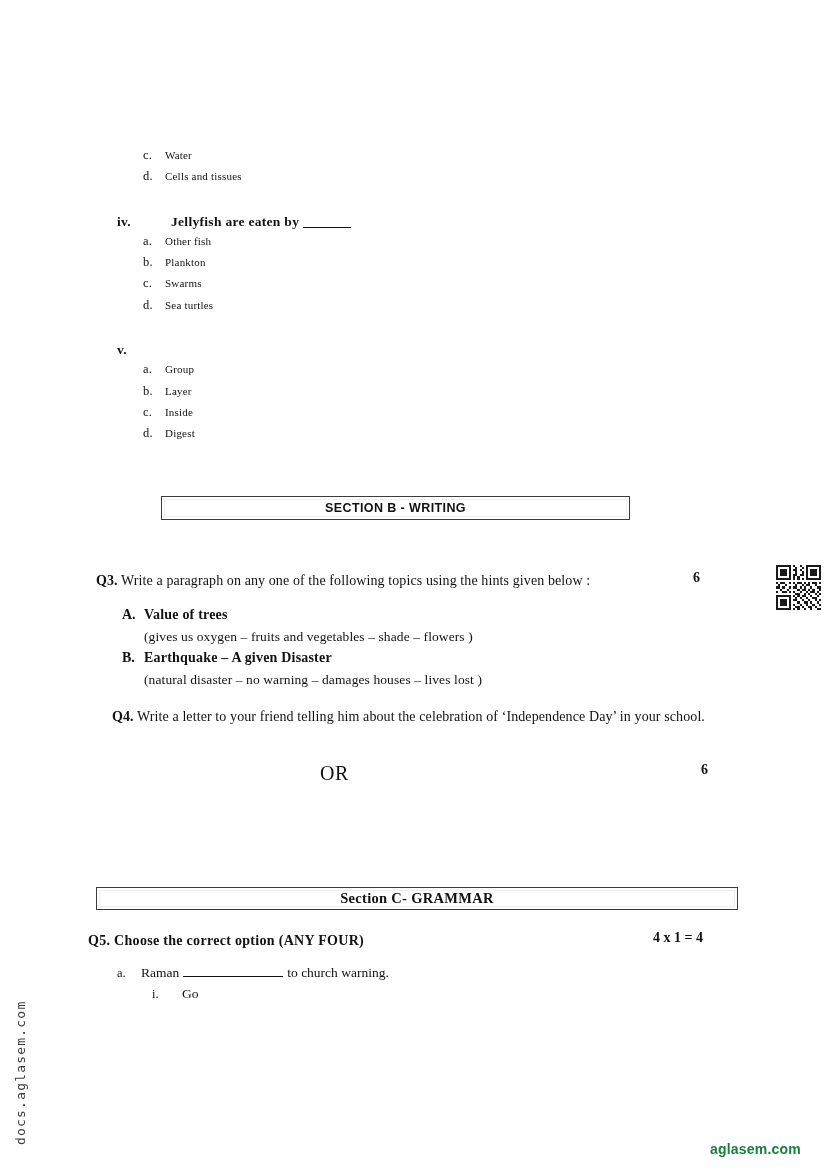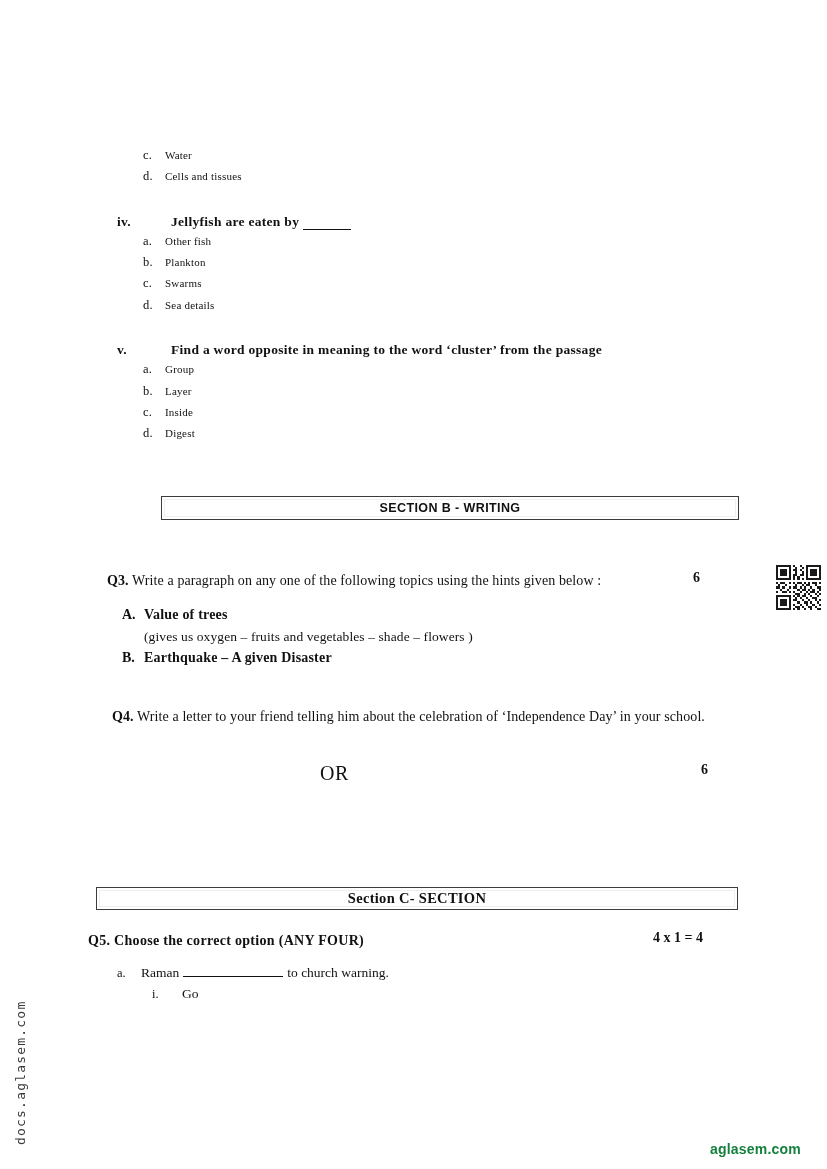--- a/index.html
+++ b/index.html
@@ -37,21 +37,21 @@
     width: 22px;
     flex: 0 0 22px;
     font-size: 12.5px;
   }
   .opt-text { font-size: 11px; }
 
   
   .stem-row {
     position: absolute;
     display: flex;
-    align-items: flex-end;
+    align-items: center;
     white-space: nowrap;
     font-weight: bold;
     font-size: 13.5px;
     letter-spacing: 0.3px;
   }
   .stem-num {
     width: 54px;
     flex: 0 0 54px;
   }
   .blank-line {
@@ -215,78 +215,78 @@
   <div class="opt-row" style="left:143px; top:256px;">
     <span class="opt-label">b.</span>
     <span class="opt-text">Plankton</span>
   </div>
   <div class="opt-row" style="left:143px; top:277px;">
     <span class="opt-label">c.</span>
     <span class="opt-text">Swarms</span>
   </div>
   <div class="opt-row" style="left:143px; top:299px;">
     <span class="opt-label">d.</span>
-    <span class="opt-text">Sea details</span>
+    <span class="opt-text">Sea turtles</span>
   </div>
 
   <div class="stem-row" style="left:117px; top:342px;">
     <span class="stem-num">v.</span>
-    <span>Find a word opposite in meaning to the word ‘cluster’ from the passage</span>
   </div>
   <div class="opt-row" style="left:143px; top:363px;">
     <span class="opt-label">a.</span>
     <span class="opt-text">Group</span>
   </div>
   <div class="opt-row" style="left:143px; top:385px;">
     <span class="opt-label">b.</span>
     <span class="opt-text">Layer</span>
   </div>
   <div class="opt-row" style="left:143px; top:406px;">
     <span class="opt-label">c.</span>
     <span class="opt-text">Inside</span>
   </div>
   <div class="opt-row" style="left:143px; top:427px;">
     <span class="opt-label">d.</span>
     <span class="opt-text">Digest</span>
   </div>
 
-  <div class="section-box" style="left:161px; top:496px; width:578px; height:24px;">
+  <div class="section-box" style="left:161px; top:496px; width:469px; height:24px;">
     <span class="section-box-inner"></span>
     <span class="section-b-label">SECTION B - WRITING</span>
   </div>
 
-  <div class="qblock" style="left:96px; top:570px; width:580px;margin-left:11px;">
+  <div class="qblock" style="left:96px; top:570px; width:580px;">
     <span class="qnum">Q3.</span>
     <span>Write a paragraph on any one of the following topics using the hints given below :</span>
   </div>
   <div class="marks" style="left:693px; top:570px;">6</div>
 
   <div class="topic-row" style="left:122px; top:607px;">
     <span class="topic-label">A.</span>
     <span class="topic-title">Value of trees</span>
   </div>
   <div class="topic-hint" style="left:144px; top:629px;">(gives us oxygen – fruits and vegetables – shade – flowers )</div>
 
   <div class="topic-row" style="left:122px; top:650px;">
     <span class="topic-label">B.</span>
     <span class="topic-title">Earthquake – A given Disaster</span>
   </div>
+  <div class="topic-hint" style="left:144px; top:672px;">(natural disaster – no warning – damages houses – lives lost )</div>
 
   <div class="qblock" style="left:112px; top:706px; width:634px; text-align:justify;">
     <span class="qnum">Q4.</span>
     <span>Write a letter to your friend telling him about the celebration of ‘Independence Day’ in your school.</span>
   </div>
 
   <div class="or-word" style="left:320px; top:762px;">OR</div>
   <div class="marks" style="left:701px; top:762px;">6</div>
 
 
   <div class="section-box" style="left:96px; top:887px; width:642px; height:23px;">
     <span class="section-box-inner"></span>
-    <span class="section-c-label">Section C-  SECTION</span>
+    <span class="section-c-label">Section C-  GRAMMAR</span>
   </div>
 
   <div class="qblock bold" style="left:88px; top:930px; letter-spacing:0.3px;">Q5. Choose the correct option (ANY FOUR)</div>
   <div class="marks" style="left:653px; top:930px;">4 x 1 = 4</div>
 
   <div class="sub-a" style="left:117px; top:965px;">
     <span class="sub-a-label">a.</span>
     <span>Raman</span>
     <span class="fill-blank"></span>
     <span>to church warning.</span>

